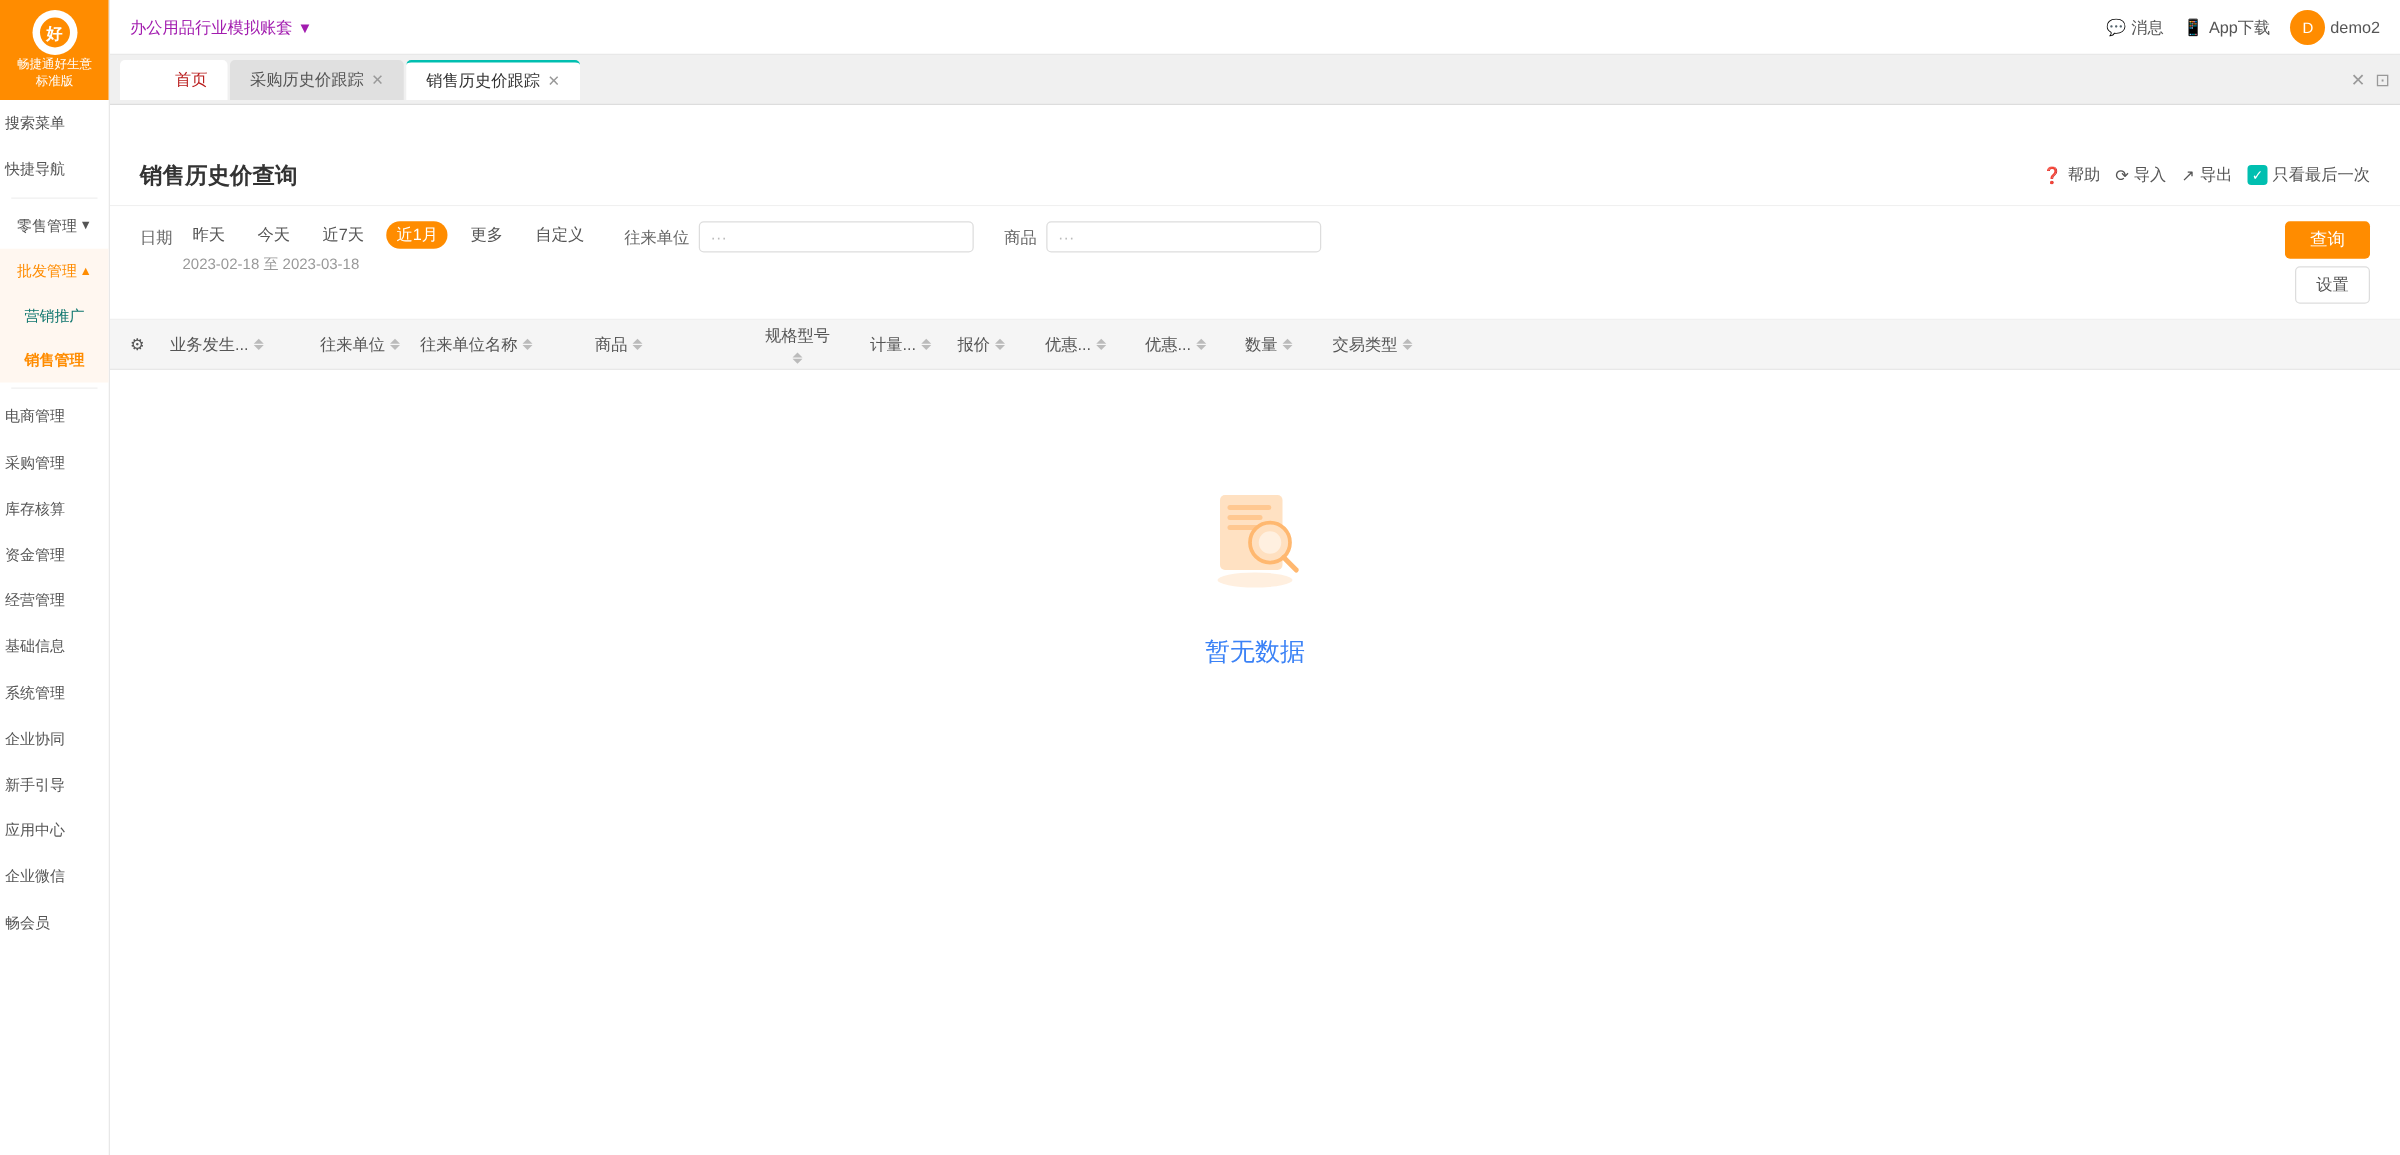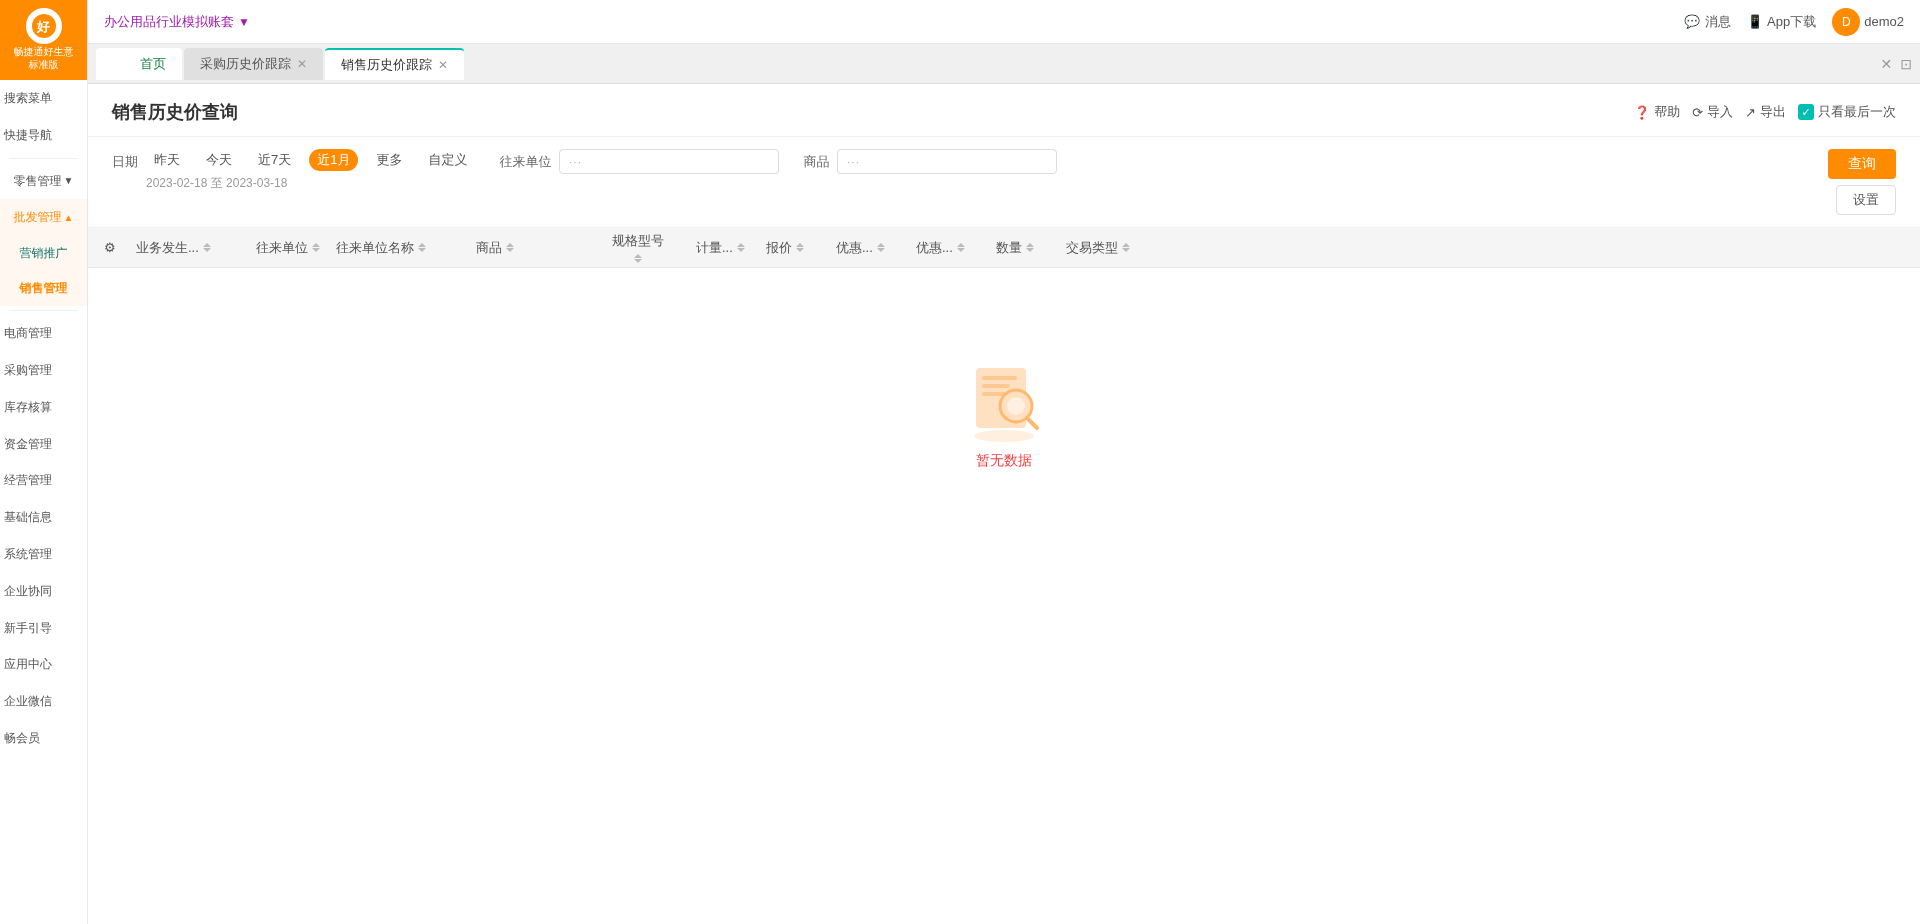--- a/index.html
+++ b/index.html
@@ -25,29 +25,29 @@
     .topbar-left { display: flex; align-items: center; gap: 8px; color: #a21caf; font-size: 13px; }
     .topbar-dropdown { display: flex; align-items: center; gap: 4px; cursor: pointer; }
     .topbar-right { display: flex; align-items: center; gap: 16px; color: #555; font-size: 13px; }
     .topbar-right-item { display: flex; align-items: center; gap: 4px; cursor: pointer; }
     .avatar { width: 28px; height: 28px; border-radius: 50%; background: #ff8c00; display: flex; align-items: center; justify-content: center; color: #fff; font-size: 12px; }
 
     
     .tabs { height: 40px; background: #f0f0f0; display: flex; align-items: center; padding: 0 8px; gap: 2px; border-bottom: 1px solid #ddd; }
     .tab { height: 32px; padding: 0 16px; display: flex; align-items: center; gap: 6px; cursor: pointer; border-radius: 4px 4px 0 0; font-size: 13px; color: #555; background: #e0e0e0; }
     .tab.active { background: #fff; color: #333; border-top: 2px solid #00bfb0; }
-    .tab-home { background: #fff; color: #15803d; padding-left: 44px; }
+    .tab-home { background: #fff; color: #b91c1c; padding-left: 44px; }
     .tab-close { color: #999; font-size: 12px; cursor: pointer; }
     .tabs-window-controls { margin-left: auto; display: flex; gap: 8px; color: #999; font-size: 16px; }
 
     
     .content { flex: 1; overflow-y: auto; padding: 0; background: #fff; }
 
     
-    .page-header { padding: 16px 24px 12px; display: flex; align-items: center; justify-content: space-between; border-bottom: 1px solid #f0f0f0; }
+    .page-header { padding: 16px 24px 12px; display: flex; align-items: center; justify-content: space-between; border-bottom: 1px solid #f0f0f0; margin-top: 28px; }
     .page-title { font-size: 18px; font-weight: bold; color: #333; }
     .page-actions { display: flex; align-items: center; gap: 12px; color: #555; font-size: 13px; }
     .page-actions-item { display: flex; align-items: center; gap: 4px; cursor: pointer; }
     .only-last-checkbox { display: flex; align-items: center; gap: 4px; }
     .checkbox-checked { width: 16px; height: 16px; background: #00bfb0; border-radius: 3px; display: flex; align-items: center; justify-content: center; color: #fff; font-size: 11px; }
 
     
     .filter-bar { padding: 12px 24px; background: #fff; border-bottom: 1px solid #f0f0f0; display: flex; align-items: flex-start; gap: 24px; flex-wrap: wrap; }
     .filter-group { display: flex; align-items: flex-start; gap: 8px; justify-content: space-between; }
     .filter-label { color: #666; font-size: 13px; padding-top: 4px; white-space: nowrap; }
@@ -80,21 +80,21 @@
     .col-price { width: 70px; }
     .col-discount1 { width: 80px; }
     .col-discount2 { width: 80px; }
     .col-qty { width: 70px; }
     .col-trade-type { width: 100px; }
     .col-pre-tax { flex: 1; }
 
     
     .empty-state { display: flex; flex-direction: column; align-items: center; justify-content: center; padding: 80px 0; }
     .empty-icon { width: 100px; height: 100px; position: relative; }
-    .empty-text { color: #ef4444; font-size: 14px; margin-top: 4px; }
+    .empty-text { color: #3b82f6; font-size: 20px; margin-top: 32px; }
   </style>
 </head>
 <body>
 
 <div class="sidebar">
   <div class="sidebar-logo">
     <div class="logo-icon">
       <svg viewBox="0 0 28 28" fill="none">
         <circle cx="14" cy="14" r="12" fill="#ff8c00"></circle>
         <text x="7" y="19" fill="#fff" font-size="13" font-weight="bold">好</text>

